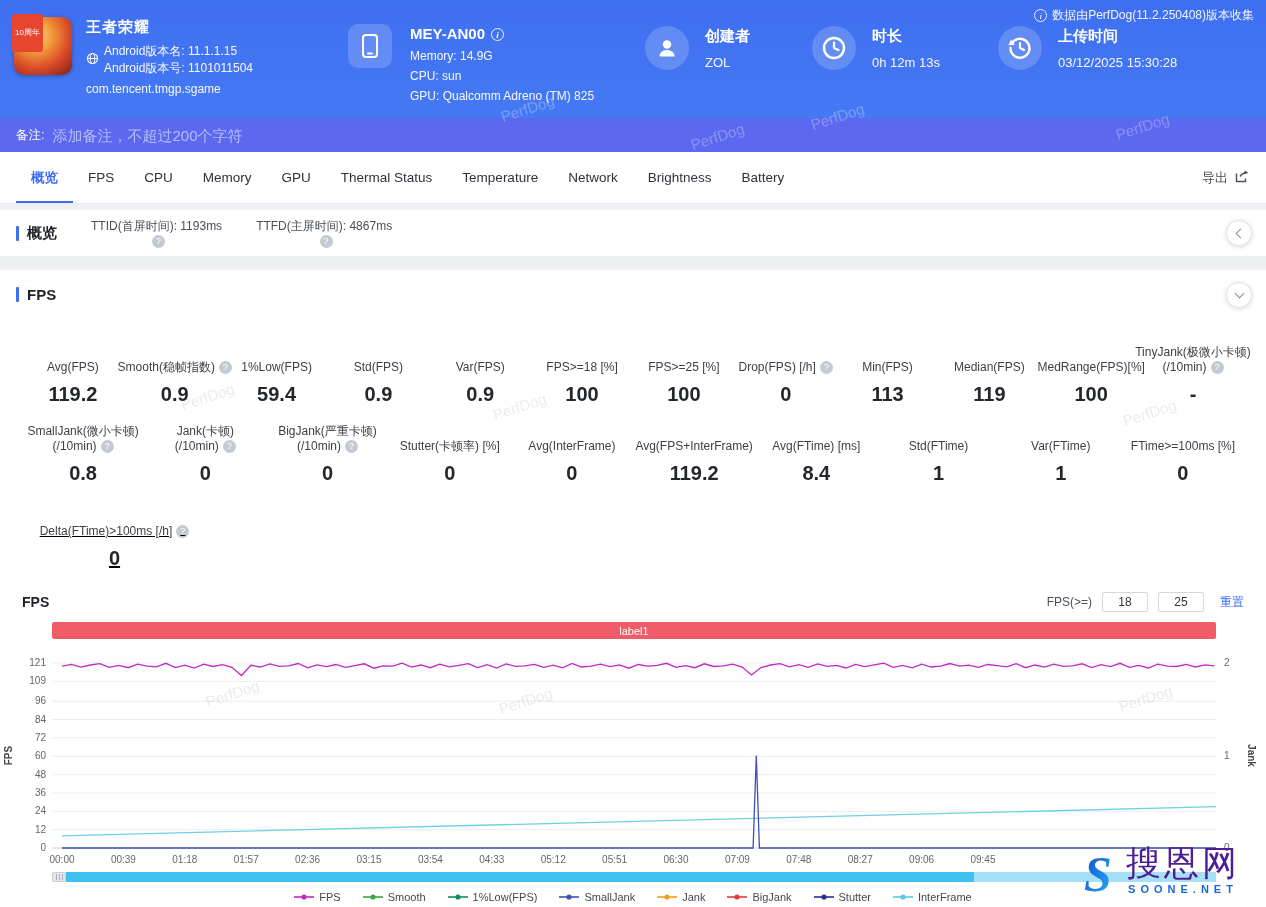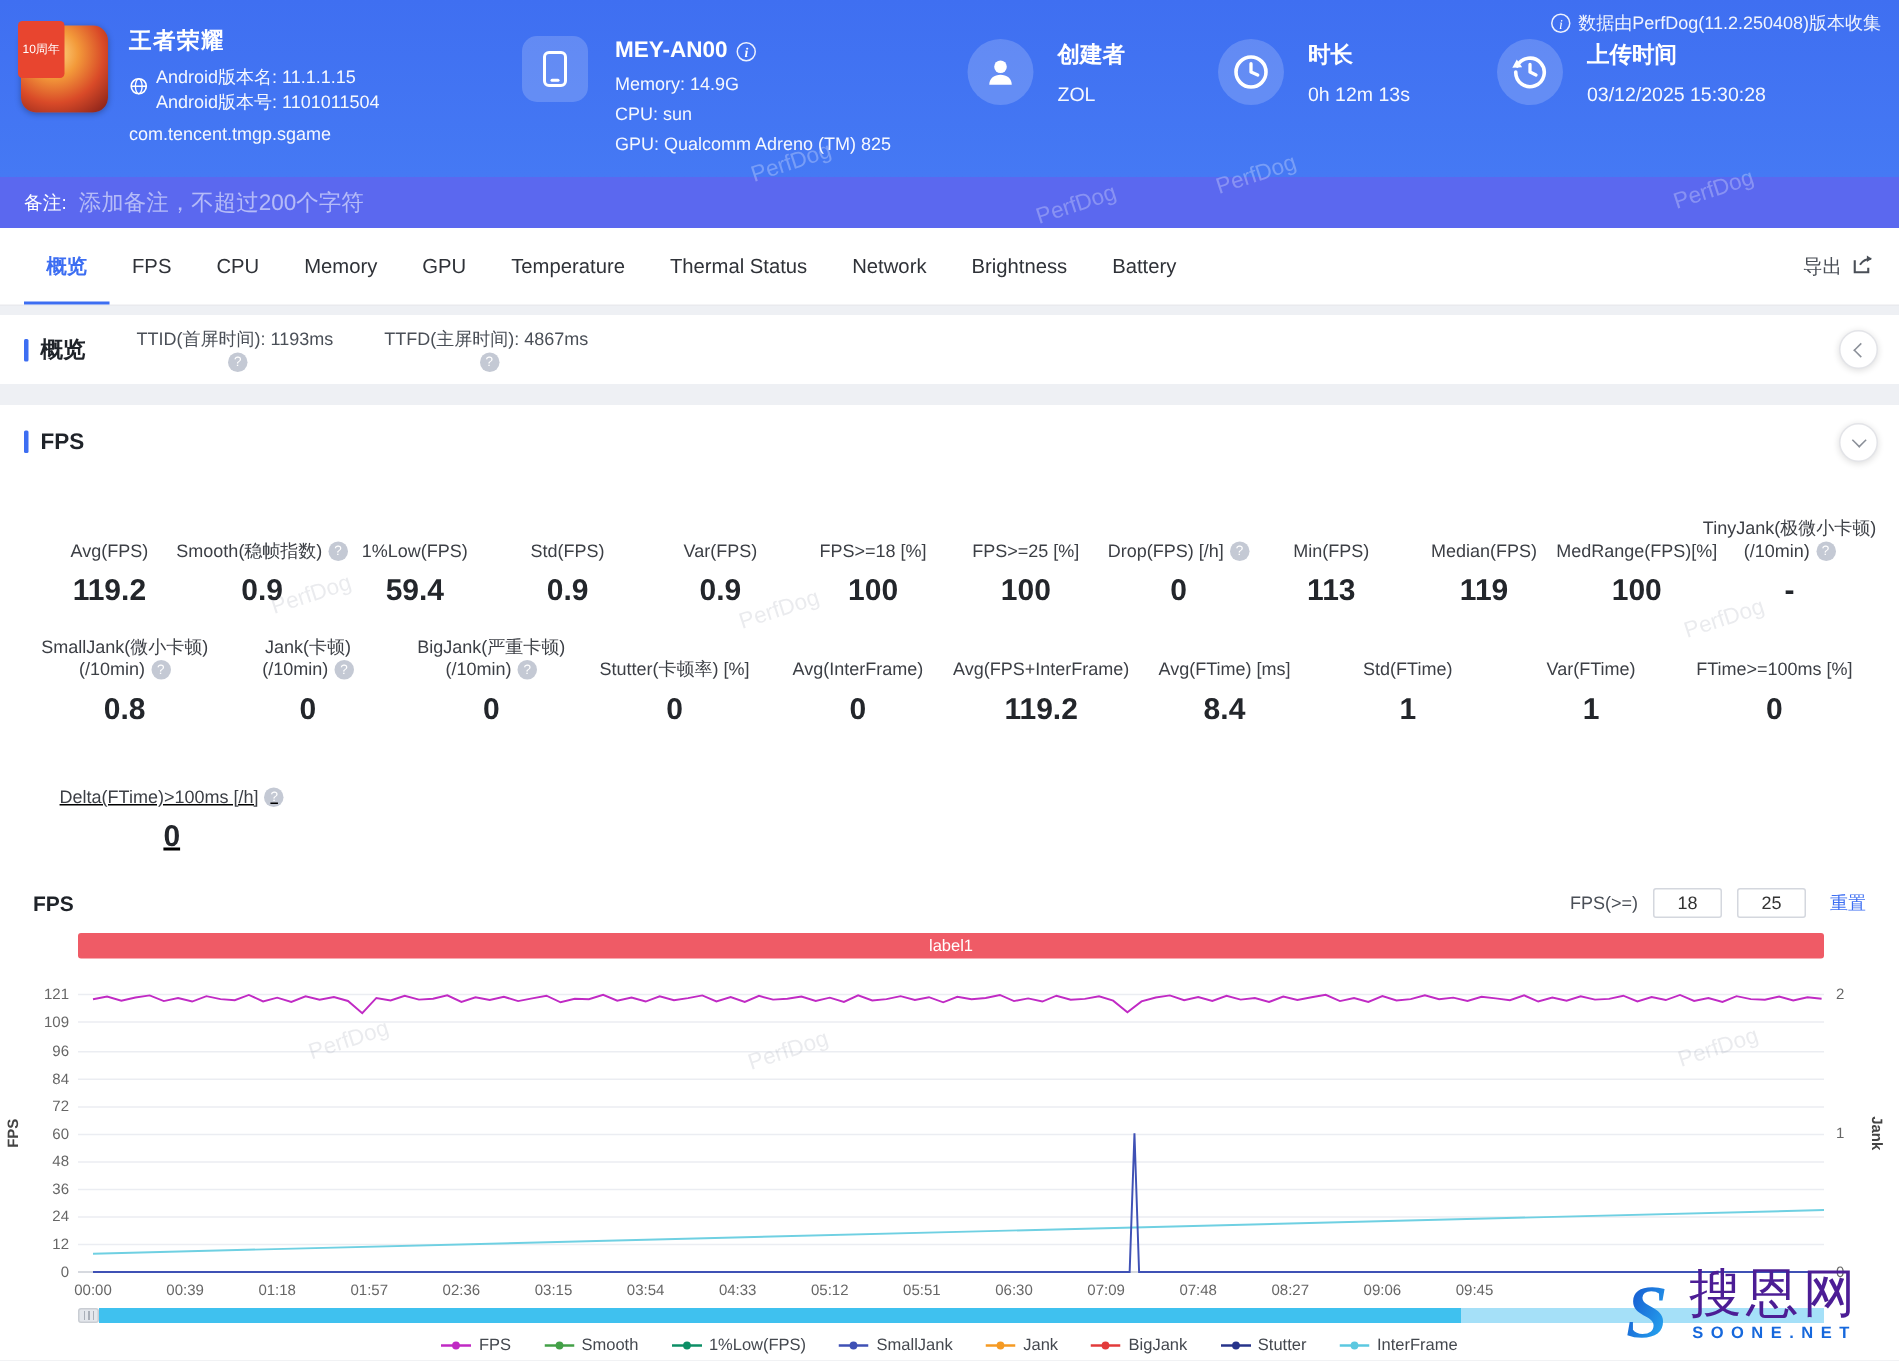--- a/index.html
+++ b/index.html
@@ -193,22 +193,22 @@
     <input type="text" placeholder="添加备注，不超过200个字符" style="">
   </div>
 
   <nav class="tabbar">
     <div class="tabs">
         <div class="tab active">概览</div>
         <div class="tab">FPS</div>
         <div class="tab">CPU</div>
         <div class="tab">Memory</div>
         <div class="tab">GPU</div>
+        <div class="tab">Thermal Status</div>
         <div class="tab">Temperature</div>
-        <div class="tab">Thermal Status</div>
         <div class="tab">Network</div>
         <div class="tab">Brightness</div>
         <div class="tab">Battery</div>
       </div>
     <div class="export">
       <span>导出</span>
       <span>
         <svg width="16" height="16" viewBox="0 0 16 16">
             <path d="M2.5 5.5 v8 h9 v-3" fill="none" stroke="#4a4f57" stroke-width="1.4"></path>
             <path d="M6 8.5 C8 5.5 10 4.5 13.5 4.5" fill="none" stroke="#4a4f57" stroke-width="1.4"></path>

